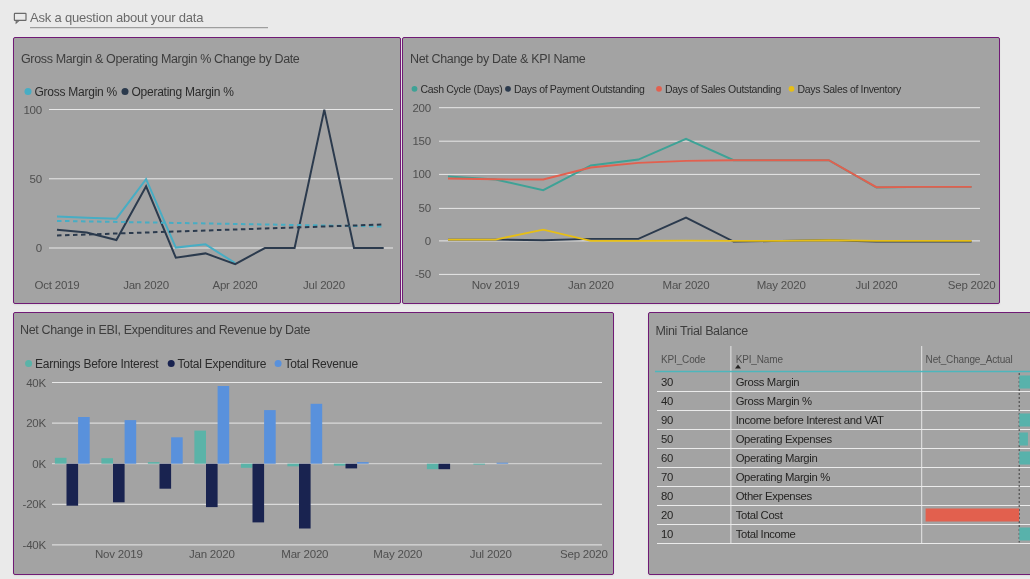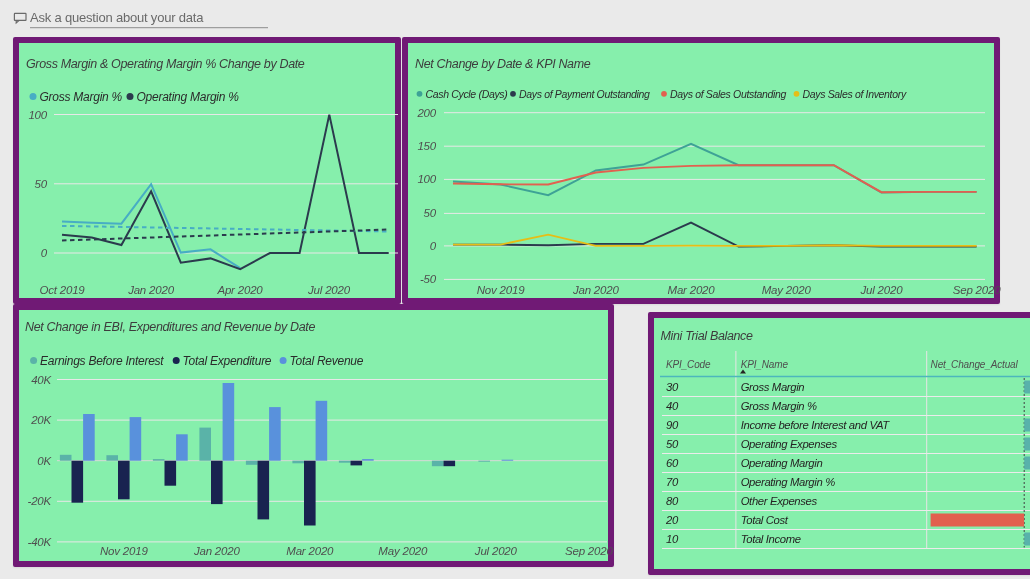--- a/index.html
+++ b/index.html
@@ -1,17 +1,17 @@
 <!DOCTYPE html>
 <html><head><meta charset="utf-8">
 <style>
  html,body{margin:0;padding:0;width:1030px;height:579px;background:#eaeaea;overflow:hidden;}
  *{font-family:"Liberation Sans",sans-serif;}
- .card{position:absolute;background:#86efac;border:6px solid #701a75;border-radius:2px;
-   box-shadow:0 1px 2px rgba(0,0,0,0.07);box-sizing:border-box;font-style:italic;}
+ .card{position:absolute;background:#a3a3a3;border:1px solid #701a75;border-radius:2px;
+   box-shadow:0 1px 2px rgba(0,0,0,0.07);box-sizing:border-box;}
  svg text{dominant-baseline:central;}
  .title{font-size:12.5px;fill:#3d3d3d;letter-spacing:-0.35px;dominant-baseline:alphabetic;}
  .leg1{font-size:12px;fill:#2b2b2b;letter-spacing:-0.25px;}
  .leg2{font-size:10.5px;fill:#2b2b2b;letter-spacing:-0.33px;}
  .axis text{font-size:11.5px;fill:#4f4f4f;letter-spacing:-0.2px;}
  .thead{font-size:10px;fill:#4f4f4f;letter-spacing:-0.15px;}
  .tbody{font-size:11.3px;fill:#252423;letter-spacing:-0.35px;}
 </style></head>
 <body>
 <svg width="1030" height="35" style="position:absolute;left:0;top:0">
@@ -81,21 +81,21 @@
         <text x="378.2" y="247">May 2020</text>
         <text x="473.4" y="247">Jul 2020</text>
         <text x="568.6" y="247">Sep 2020</text>
       </g>
  <polyline points="45.0,138.5 92.6,141.5 140.2,152.2 187.8,127.5 235.4,121.5 283.0,100.8 330.6,122.2 378.2,122.2 425.8,122.2 473.4,149.5 521.0,148.9 568.6,148.9" fill="none" stroke="#3EA296" stroke-width="1.9"></polyline>
  <polyline points="45.0,201.6 92.6,201.6 140.2,202.2 187.8,200.9 235.4,200.9 283.0,179.6 330.6,203.6 378.2,202.9 425.8,202.2 473.4,203.6 521.0,203.6 568.6,203.6" fill="none" stroke="#2B3A4D" stroke-width="1.9"></polyline>
  <polyline points="45.0,140.5 92.6,141.3 140.2,141.5 187.8,129.5 235.4,124.9 283.0,122.9 330.6,122.2 378.2,122.2 425.8,122.2 473.4,149.2 521.0,148.9 568.6,148.9" fill="none" stroke="#E2604F" stroke-width="1.9"></polyline>
  <polyline points="45.0,201.6 92.6,201.6 140.2,191.6 187.8,202.9 235.4,202.9 283.0,202.6 330.6,202.9 378.2,202.9 425.8,202.2 473.4,202.9 521.0,202.9 568.6,202.9" fill="none" stroke="#E6BE16" stroke-width="1.9"></polyline>
 </svg>
   </div>
-<div class="card" style="left:13px;top:304px;width:601px;height:263px">
+<div class="card" style="left:13px;top:312px;width:601px;height:263px">
     <svg width="601" height="263" viewBox="0 0 601 263" style="position:absolute;left:0;top:0">
  <text x="6" y="21.3" class="title">Net Change in EBI, Expenditures and Revenue by Date</text>
  <circle cx="14.6" cy="50.5" r="3.5" fill="#5AB3A8"></circle>
  <text x="21" y="50.5" class="leg1">Earnings Before Interest</text>
  <circle cx="157.2" cy="50.5" r="3.5" fill="#192350"></circle>
  <text x="163.6" y="50.5" class="leg1">Total Expenditure</text>
  <circle cx="264.1" cy="50.5" r="3.5" fill="#5991DC"></circle>
  <text x="270.5" y="50.5" class="leg1">Total Revenue</text>
  <line x1="38" y1="69.5" x2="588" y2="69.5" stroke="#e8e8e8" stroke-width="1"></line>
       <line x1="38" y1="110.1" x2="588" y2="110.1" stroke="#e8e8e8" stroke-width="1"></line>

